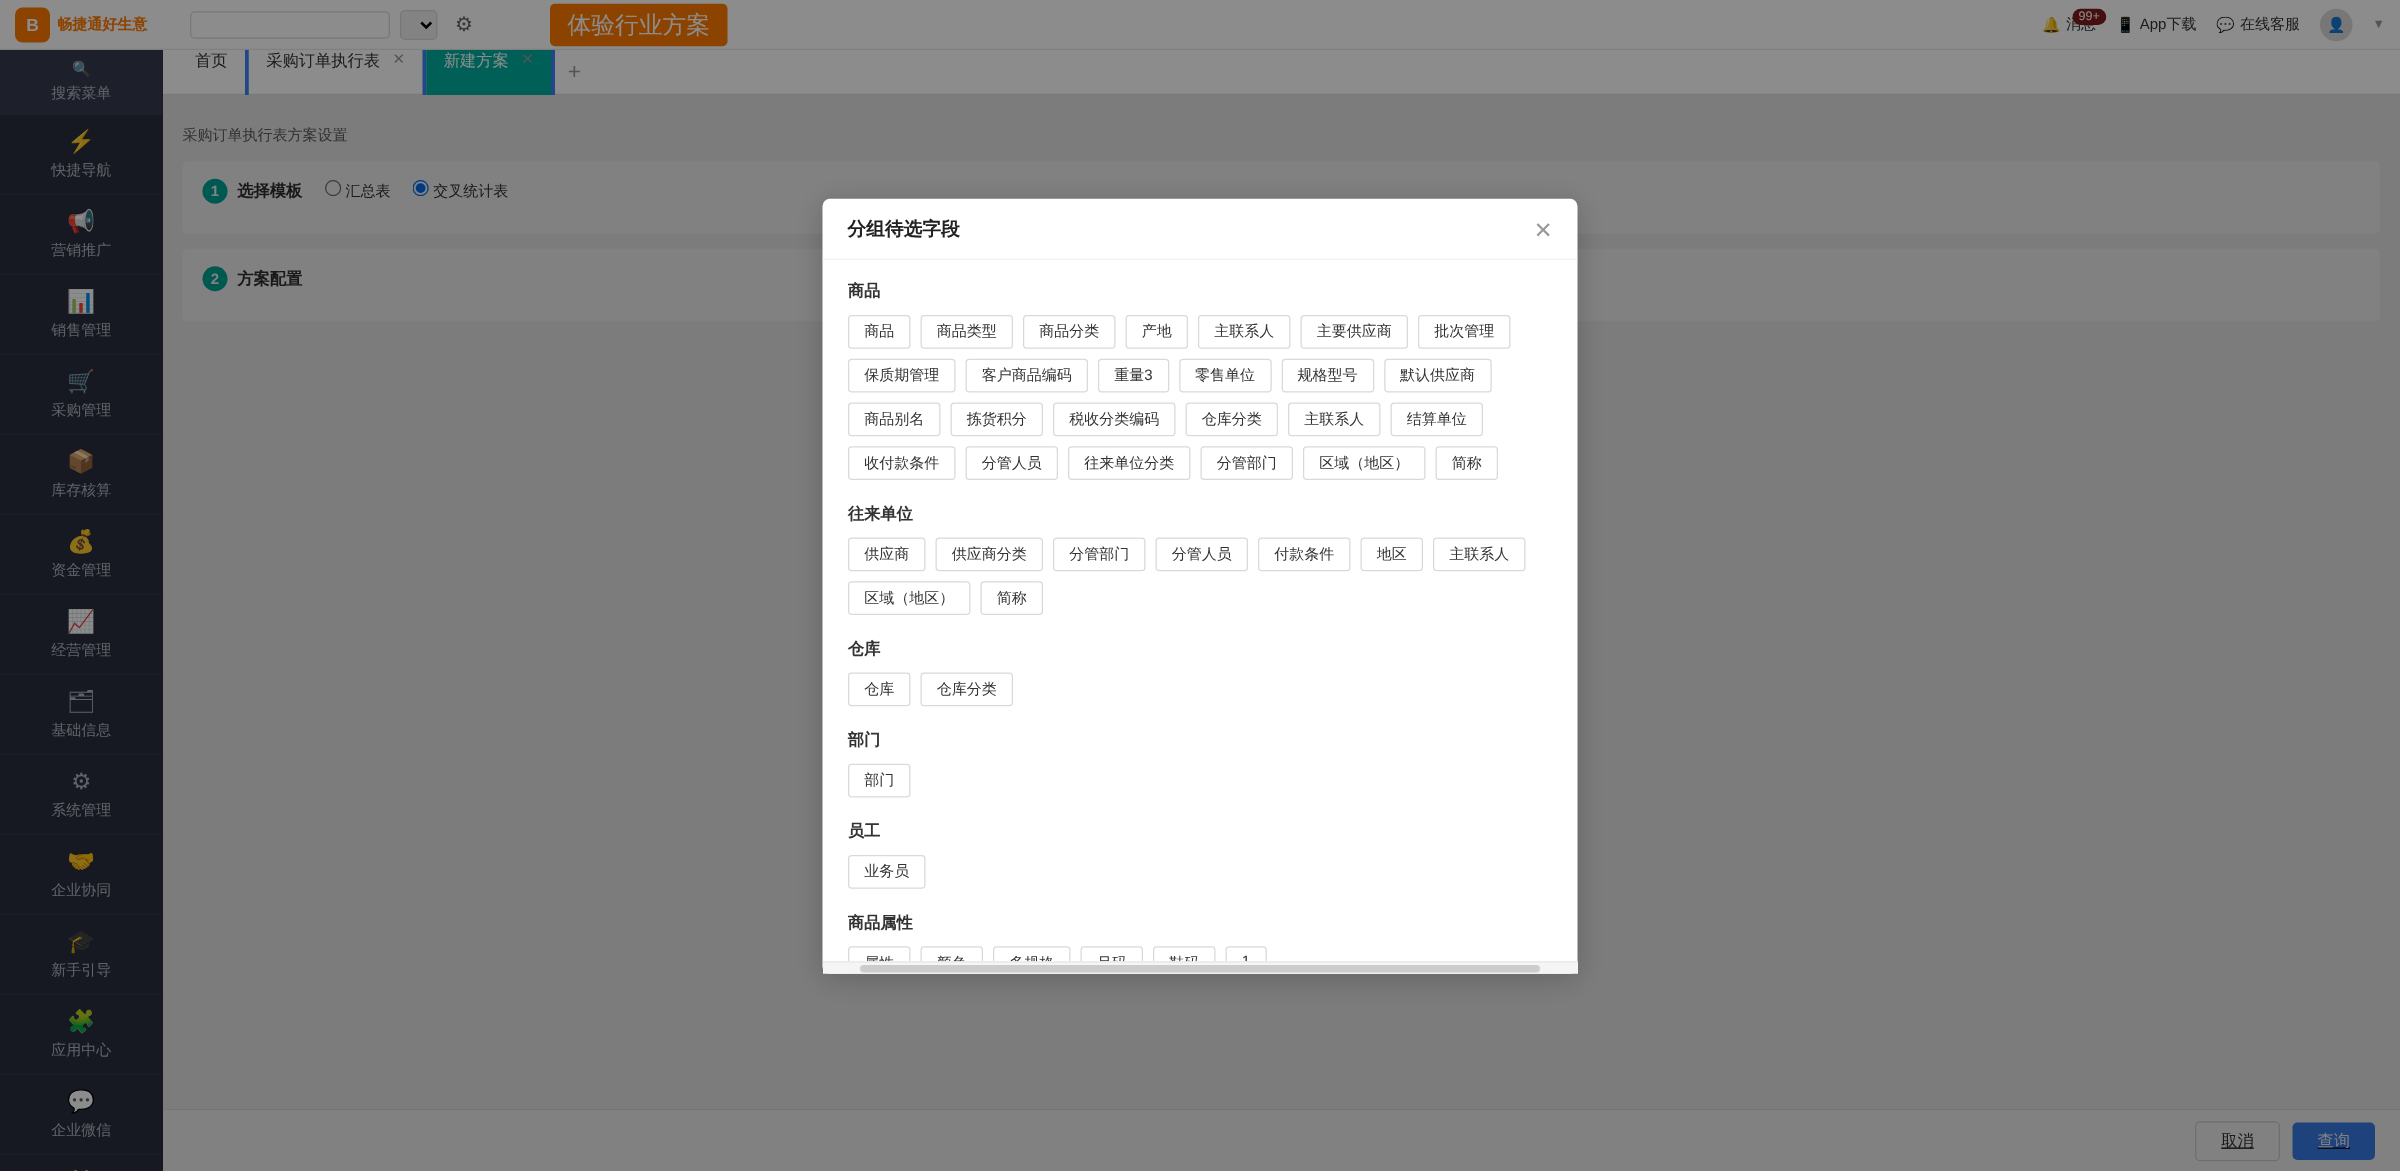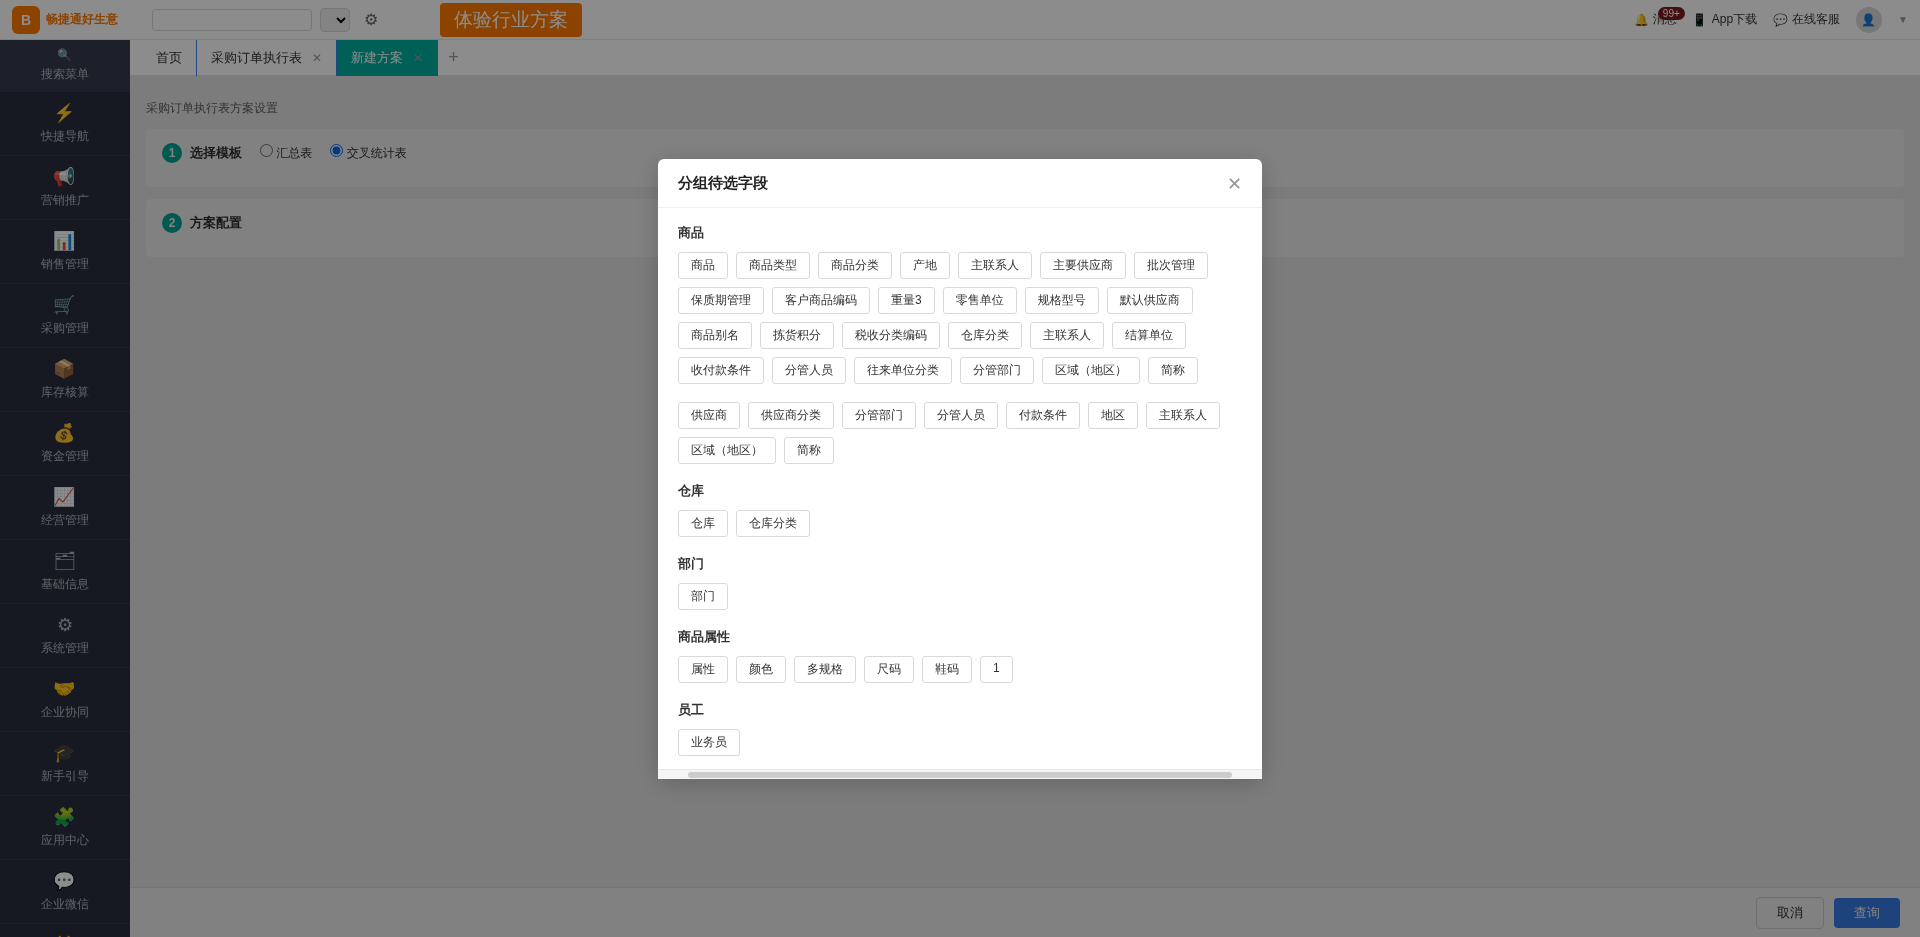--- a/index.html
+++ b/index.html
@@ -109,25 +109,24 @@
       border-bottom: 1px solid #e0e0e0;
       position: fixed;
       top: 40px; left: 130px; right: 0;
       z-index: 99;
       gap: 0;
     }
     .tab-item {
       padding: 0 14px;
       height: 36px;
       display: flex;
-      align-items: center;
       font-size: 13px;
       cursor: pointer;
       color: #333;
-      border-right: 1px solid #3b82f6;
+      border-right: 3px solid #3b82f6;
       gap: 6px;
       white-space: nowrap;
     }
     .tab-item.active {
       color: #fff;
       background: #00b0a0;
     }
     .tab-close { color: #999; font-size: 12px; margin-left: 4px; cursor: pointer; }
     .tab-add { padding: 0 10px; font-size: 18px; color: #999; cursor: pointer; }
 
@@ -314,20 +313,21 @@
       bottom: 0; left: 130px; right: 0;
       height: 50px;
       background: #fff;
       border-top: 1px solid #e8e8e8;
       display: flex;
       align-items: center;
       justify-content: flex-end;
       padding: 0 20px;
       gap: 10px;
       z-index: 198;
+      text-decoration: underline;
     }
   </style>
 </head>
 <body>
 
 <div class="top-header">
   <div class="logo-area">
     <div class="logo-icon">B</div>
     <div class="logo-text">畅捷通好生意</div>
   </div>
@@ -499,20 +499,21 @@
           <span class="field-tag">收付款条件</span>
           <span class="field-tag">分管人员</span>
           <span class="field-tag">往来单位分类</span>
           <span class="field-tag">分管部门</span>
           <span class="field-tag">区域（地区）</span>
           <span class="field-tag">简称</span>
         </div>
       </div>
 
       <div class="field-section">
+        <div class="field-section-title">往来单位</div>
         <div class="field-tags">
           <span class="field-tag">供应商</span>
           <span class="field-tag">供应商分类</span>
           <span class="field-tag">分管部门</span>
           <span class="field-tag">分管人员</span>
           <span class="field-tag">付款条件</span>
           <span class="field-tag">地区</span>
           <span class="field-tag">主联系人</span>
           <span class="field-tag">区域（地区）</span>
           <span class="field-tag">简称</span>
@@ -528,38 +529,38 @@
       </div>
 
       <div class="field-section">
         <div class="field-section-title">部门</div>
         <div class="field-tags">
           <span class="field-tag">部门</span>
         </div>
       </div>
 
       <div class="field-section">
+        <div class="field-section-title">员工</div>
+        <div class="field-tags">
+          <span class="field-tag">业务员</span>
+        </div>
+      </div>
+
+      <div class="field-section">
         <div class="field-section-title">商品属性</div>
         <div class="field-tags">
           <span class="field-tag">属性</span>
           <span class="field-tag">颜色</span>
           <span class="field-tag">多规格</span>
           <span class="field-tag">尺码</span>
           <span class="field-tag">鞋码</span>
           <span class="field-tag">1</span>
         </div>
       </div>
 
-      <div class="field-section">
-        <div class="field-section-title">员工</div>
-        <div class="field-tags">
-          <span class="field-tag">业务员</span>
-        </div>
-      </div>
-
     </div>
 
     <div class="modal-hscroll">
       <div class="modal-hscroll-inner"></div>
     </div>
 
   </div>
 </div>
 
 <div class="bottom-bar">

